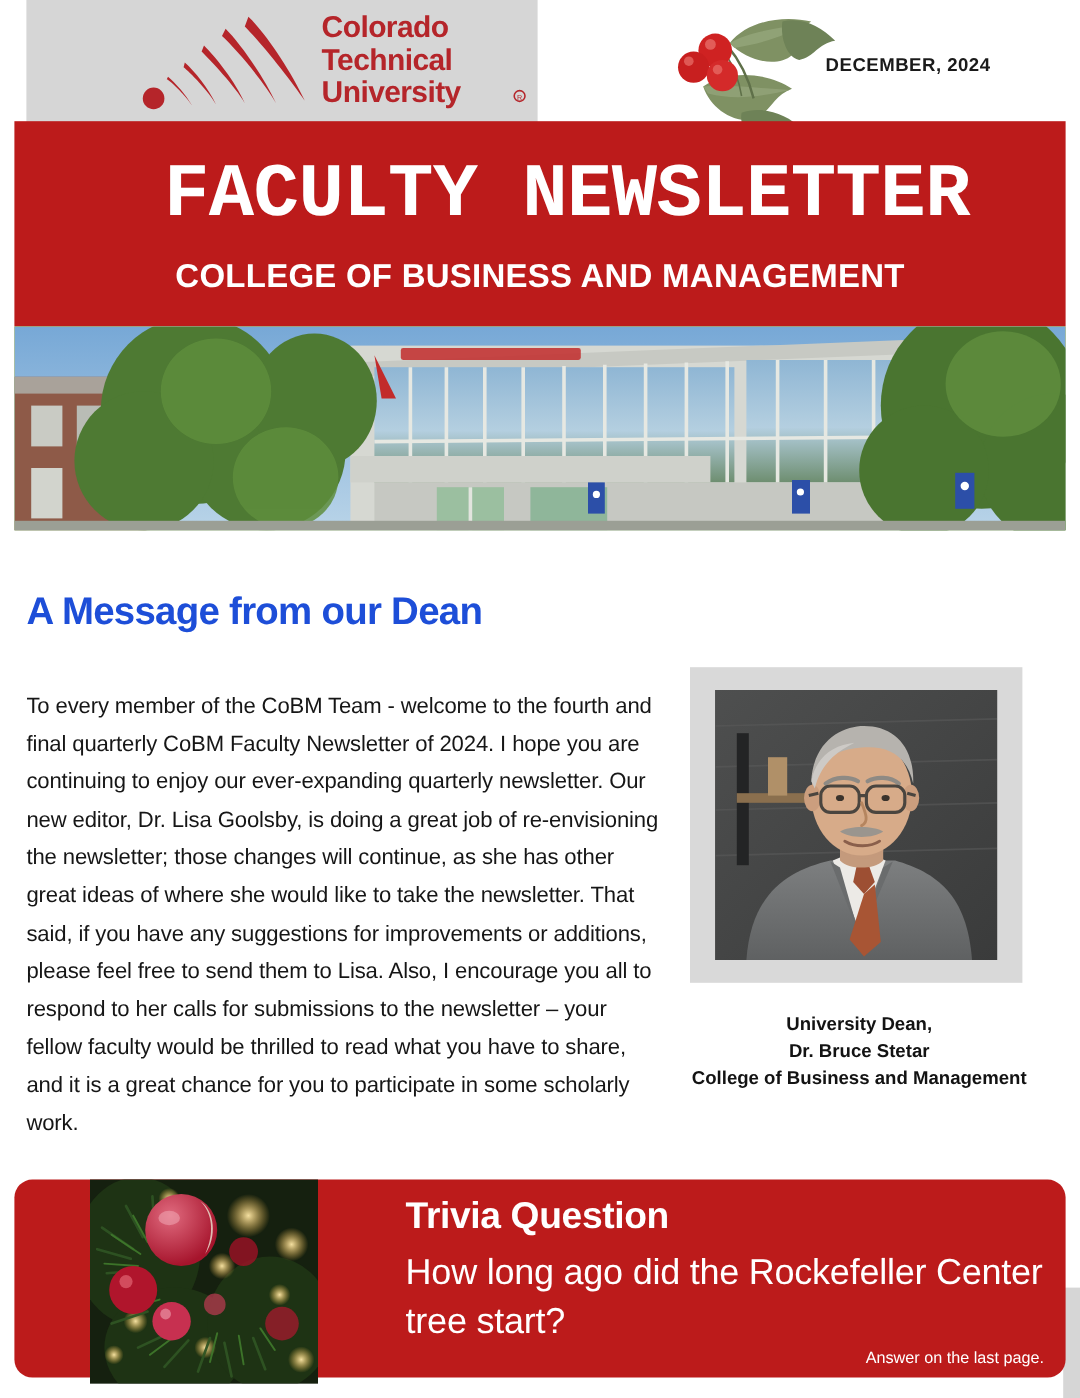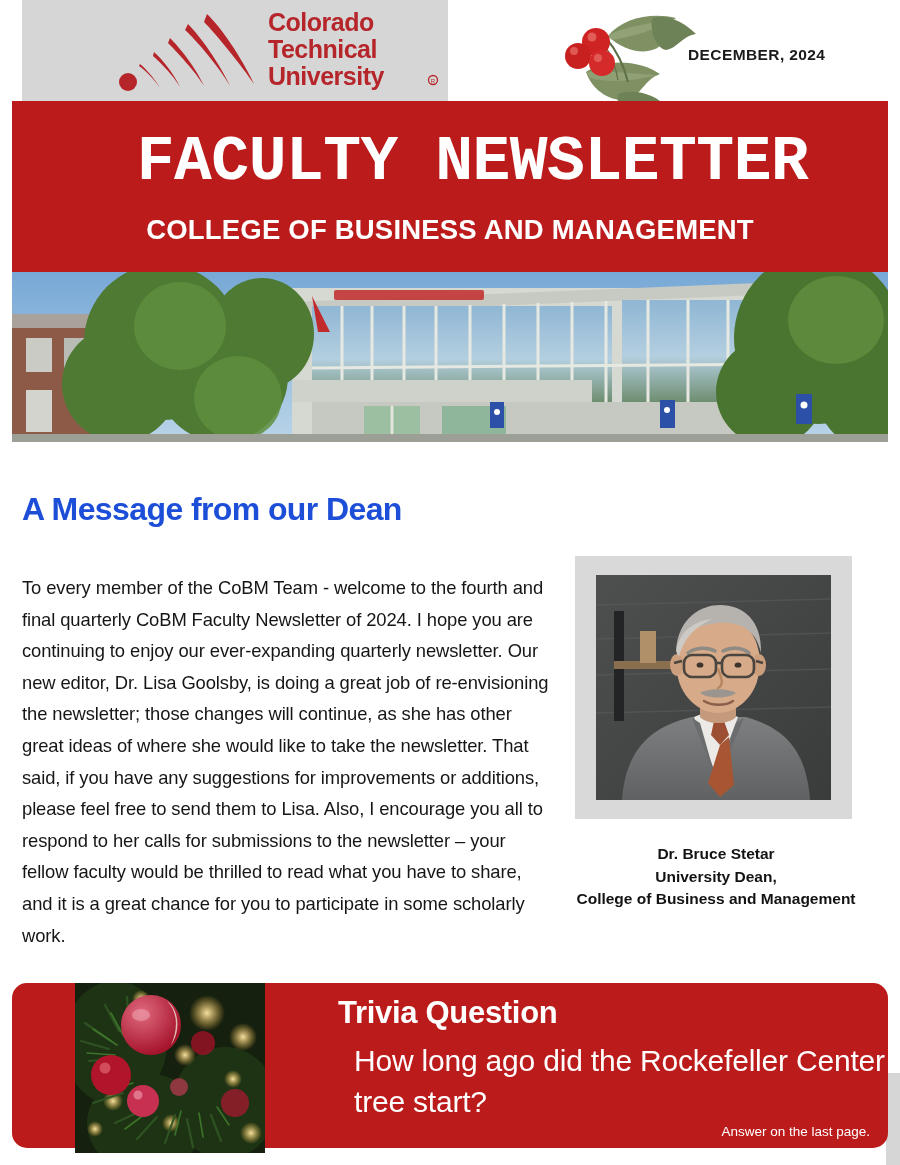--- a/index.html
+++ b/index.html
@@ -205,21 +205,20 @@
   }
   .trivia-q {
     position: absolute;
     left: 326px;
     top: 57px;
     width: 540px;
     font-size: 30px;
     line-height: 41px;
     color: #ffffff;
     letter-spacing: -0.2px;
-    margin-left: 16px;
   }
   .trivia-answer {
     position: absolute;
     right: 18px;
     top: 141px;
     font-size: 13.5px;
     color: #ffffff;
     text-align: left;
   }
 </style>
@@ -429,22 +428,22 @@
         <path d="M104 118 C112 113 132 113 140 118 C132 124 112 124 104 118 Z" fill="#9a958e"></path>
 
         <path d="M108 126 C116 131 130 131 137 126" stroke="#8a5f4b" stroke-width="2.4" fill="none" stroke-linecap="round"></path>
 
         <path d="M104 133 C112 141 134 141 141 133 C134 143 112 143 104 133 Z" fill="#c49a7c" opacity="0.65"></path>
       </svg>
     </div>
   </div>
 
   <div class="portrait-caption">
+    <div>University Dean,</div>
     <div>Dr. Bruce Stetar</div>
-    <div>University Dean,</div>
     <div>College of Business and Management</div>
   </div>
 
   <div class="gray-rail"></div>
 
   <div class="trivia">
     <div class="trivia-photo">
       <svg viewBox="0 0 190 170" xmlns="http://www.w3.org/2000/svg" preserveAspectRatio="none" aria-hidden="true">
         <defs>
           <radialGradient id="bokeh1" cx="50%" cy="50%" r="50%">

